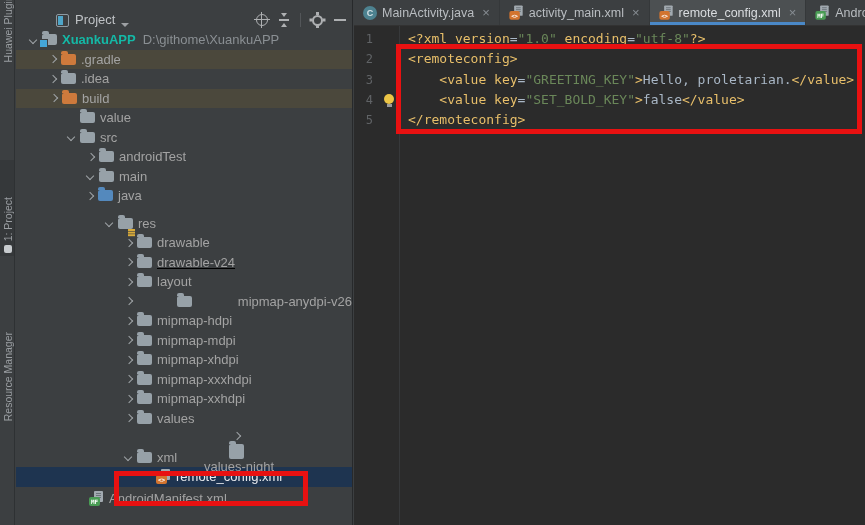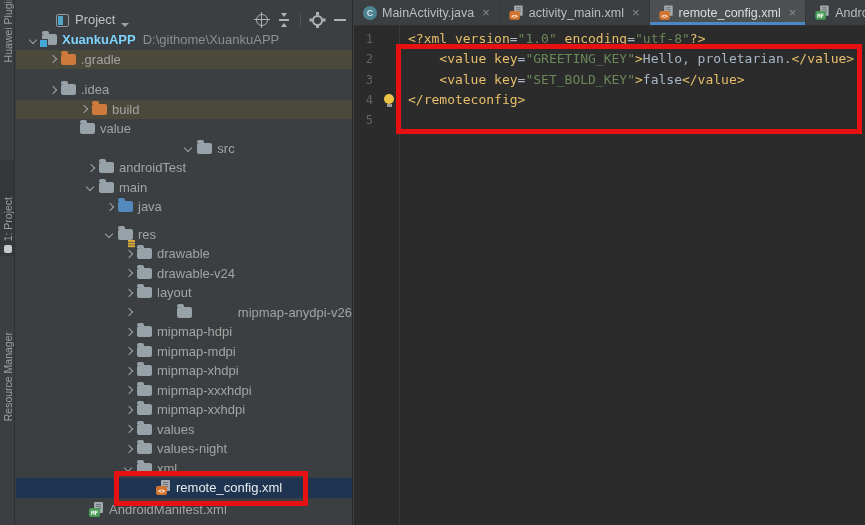--- a/index.html
+++ b/index.html
@@ -34,21 +34,21 @@
   .gear::before { content:""; position:absolute; width:3px; height:3px; background:#aeb0b2; left:1.5px; top:-5px; box-shadow:0 13px #aeb0b2, -6.5px 6.5px #aeb0b2, 6.5px 6.5px #aeb0b2; }
   .minus { width:12px; height:2px; background:#aeb0b2; }
 
   
   #tree { position:absolute; left:0; right:0; top:27px; bottom:0; overflow:hidden; padding-top:3px; }
   .trow { height:19.5px; display:flex; align-items:center; white-space:nowrap; cursor:default; }
   .trow.olive { background:#4b483c; }
   .trow.selected { background:#1e3450; }
   .tlabel { font-size:13px; color:#a3a3a3; margin-left:5px; }
   .trow.selected .tlabel { color:#e9ebee; }
-  .tbold { font-weight:bold; color:#7dd3fc; }
+  .tbold { font-weight:bold; color:#14b8a6; }
   .tpath { font-size:13px; color:#8a8f93; margin-left:7px; }
   .chev { width:16px; height:16px; position:relative; flex:0 0 16px; }
   .chev::before { content:""; position:absolute; left:5px; top:5px; width:5px; height:5px; border-right:1.6px solid #9fa4a8; border-bottom:1.6px solid #9fa4a8; }
   .chev.collapsed::before { transform:rotate(-45deg); }
   .chev.expanded::before  { transform:rotate(45deg); left:4px; }
   .chev.none::before { display:none; }
   .fold { width:15px; height:11px; background:#97a1a8; border-radius:2px; position:relative; flex:0 0 15px; }
   .fold::before { content:""; position:absolute; top:-3px; left:0; width:7px; height:3px; background:inherit; border-radius:2px 2px 0 0; }
   .fold.orange { background:#ce7a3c; }
   .fold.blue { background:#5489bd; }
@@ -126,66 +126,66 @@
           <span class="chev expanded"></span>
           <span class="fold badge-blue"></span>
           <span class="tlabel tbold">XuankuAPP</span>
           <span class="tpath">D:\githome\XuankuAPP</span>
         </div>
         <div class="trow olive" style="padding-left: 29px;">
           <span class="chev collapsed"></span>
           <span class="fold orange"></span>
           <span class="tlabel">.gradle</span>
         </div>
-        <div class="trow" style="padding-left: 29px; margin-top: 11px;">
+        <div class="trow" style="padding-left: 29px;">
           <span class="chev collapsed"></span>
           <span class="fold"></span>
           <span class="tlabel">.idea</span>
         </div>
-        <div class="trow olive" style="padding-left: 60px;">
+        <div class="trow olive" style="padding-left: 30px;">
           <span class="chev collapsed"></span>
           <span class="fold orange"></span>
           <span class="tlabel">build</span>
         </div>
         <div class="trow" style="padding-left: 48px;">
           <span class="chev none"></span>
           <span class="fold"></span>
           <span class="tlabel">value</span>
         </div>
-        <div class="trow" style="padding-left: 48px; justify-content: center;">
+        <div class="trow" style="padding-left: 48px;">
           <span class="chev expanded"></span>
           <span class="fold"></span>
           <span class="tlabel">src</span>
         </div>
         <div class="trow" style="padding-left: 67px;">
           <span class="chev collapsed"></span>
           <span class="fold"></span>
           <span class="tlabel">androidTest</span>
         </div>
         <div class="trow" style="padding-left: 67px;">
           <span class="chev expanded"></span>
           <span class="fold"></span>
           <span class="tlabel">main</span>
         </div>
-        <div class="trow" style="padding-left: 86px;">
+        <div class="trow" style="padding-left: 66px;">
           <span class="chev collapsed"></span>
           <span class="fold blue"></span>
           <span class="tlabel">java</span>
         </div>
         <div class="trow" style="padding-left: 86px; margin-top: 8px;">
           <span class="chev expanded"></span>
           <span class="fold badge-res"></span>
           <span class="tlabel">res</span>
         </div>
         <div class="trow" style="padding-left: 105px;">
           <span class="chev collapsed"></span>
           <span class="fold"></span>
           <span class="tlabel">drawable</span>
         </div>
-        <div class="trow" style="padding-left: 105px;">
+        <div class="trow" style="padding-left: 105px; text-decoration: underline;">
           <span class="chev collapsed"></span>
           <span class="fold"></span>
           <span class="tlabel">drawable-v24</span>
         </div>
         <div class="trow" style="padding-left: 105px;">
           <span class="chev collapsed"></span>
           <span class="fold"></span>
           <span class="tlabel">layout</span>
         </div>
         <div class="trow" style="padding-left: 105px; justify-content: space-between;">
@@ -216,21 +216,21 @@
         <div class="trow" style="padding-left: 105px;">
           <span class="chev collapsed"></span>
           <span class="fold"></span>
           <span class="tlabel">mipmap-xxhdpi</span>
         </div>
         <div class="trow" style="padding-left: 105px;">
           <span class="chev collapsed"></span>
           <span class="fold"></span>
           <span class="tlabel">values</span>
         </div>
-        <div class="trow" style="padding-left: 105px;">
+        <div class="trow" style="padding-left: 105px; flex-direction: column;">
           <span class="chev collapsed"></span>
           <span class="fold"></span>
           <span class="tlabel">values-night</span>
         </div>
         <div class="trow" style="padding-left: 105px;">
           <span class="chev expanded"></span>
           <span class="fold"></span>
           <span class="tlabel">xml</span>
         </div>
         <div class="trow selected" style="padding-left: 124px;">
@@ -289,20 +289,21 @@
     <div id="edbody">
       <div id="gutter">
           <div class="gline">1</div>
           <div class="gline">2</div>
           <div class="gline">3</div>
           <div class="gline">4<span class="bulb"></span></div>
           <div class="gline">5</div>
         </div>
       <div id="code">
           <div class="cline"><span class="c-tag">&lt;?xml </span><span class="c-attr">version</span><span class="c-plain">=</span><span class="c-str">"1.0"</span><span class="c-plain"> </span><span class="c-attr">encoding</span><span class="c-plain">=</span><span class="c-str">"utf-8"</span><span class="c-tag">?&gt;</span></div>
+          <div class="cline"><span class="c-tag">&lt;remoteconfig&gt;</span></div>
           <div class="cline"><span class="c-plain">    </span><span class="c-tag">&lt;value </span><span class="c-attr">key</span><span class="c-plain">=</span><span class="c-str">"GREETING_KEY"</span><span class="c-tag">&gt;</span><span class="c-plain">Hello, proletarian.</span><span class="c-tag">&lt;/value&gt;</span></div>
           <div class="cline"><span class="c-plain">    </span><span class="c-tag">&lt;value </span><span class="c-attr">key</span><span class="c-plain">=</span><span class="c-str">"SET_BOLD_KEY"</span><span class="c-tag">&gt;</span><span class="c-plain">false</span><span class="c-tag">&lt;/value&gt;</span></div>
           <div class="cline"><span class="c-tag">&lt;/remoteconfig&gt;</span></div>
         </div>
     </div>
   </div>
 
   <div id="red-editor" class="redbox"></div>
   <div id="red-tree" class="redbox"></div>
 </div>

